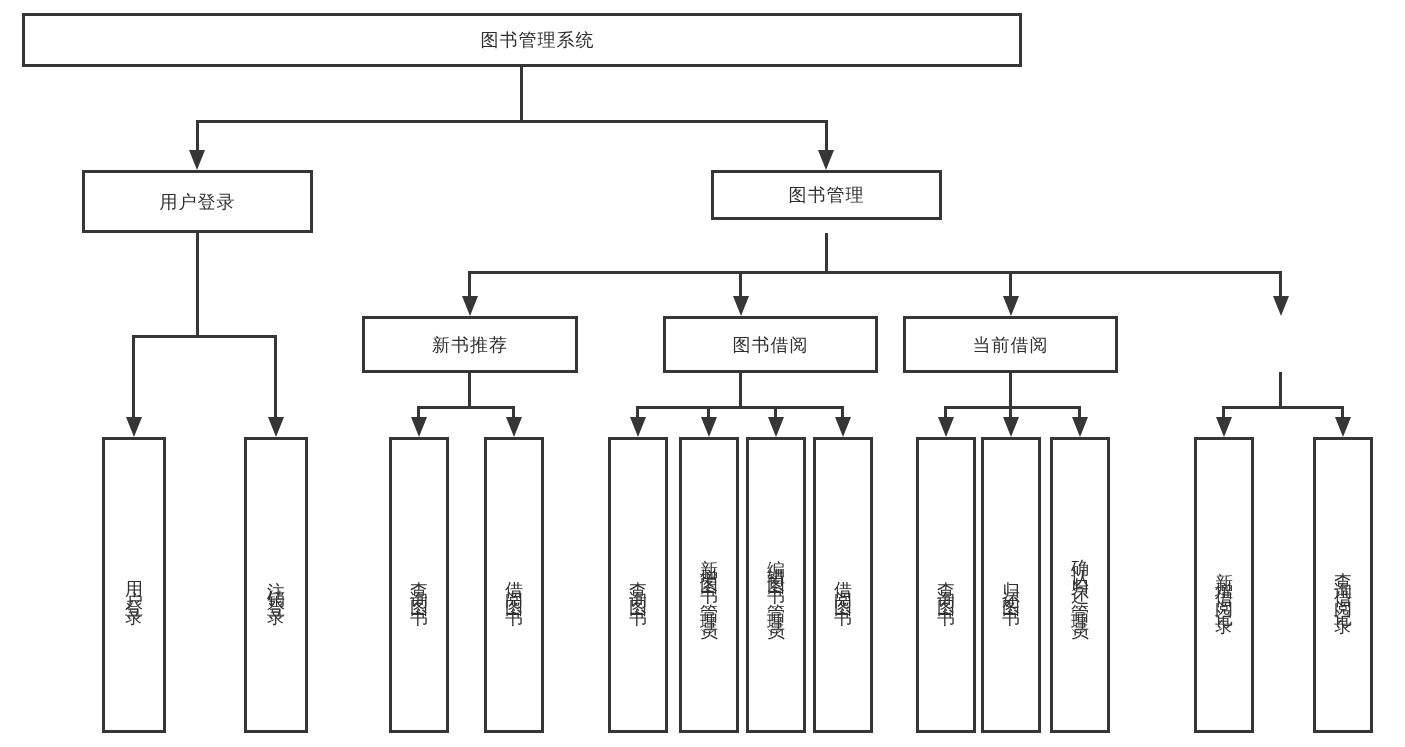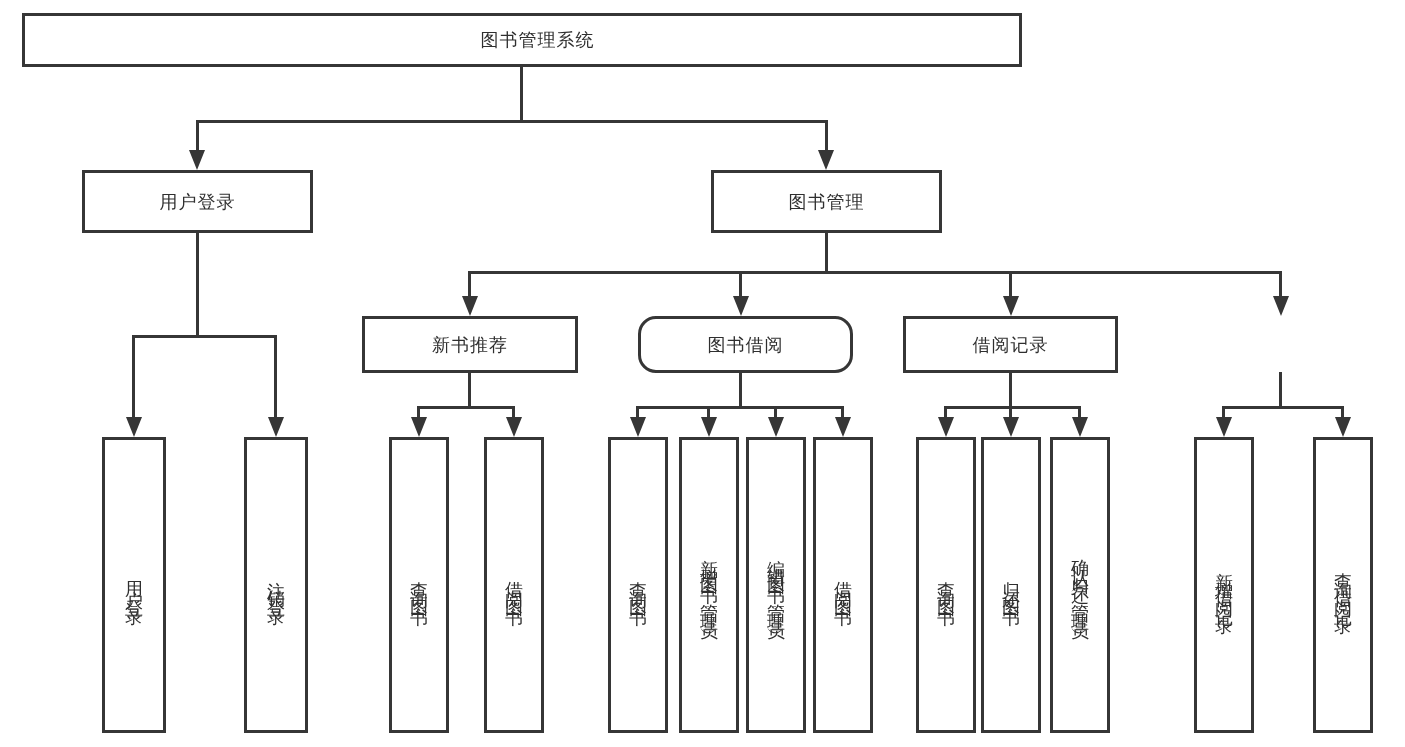--- a/index.html
+++ b/index.html
@@ -85,21 +85,21 @@
   <div class="line" style="left:520px; top:67px; width:3px; height:56px;"></div>
   <div class="line" style="left:196px; top:120px; width:632px; height:3px;"></div>
   <div class="line" style="left:196px; top:120px; width:3px; height:34px;"></div>
   <div class="arrow" style="left:189px; top:150px;"></div>
   <div class="line" style="left:825px; top:120px; width:3px; height:34px;"></div>
   <div class="arrow" style="left:818px; top:150px;"></div>
 
   <div class="box" style="left:82px; top:170px; width:231px; height:63px;">
     <span>用户登录</span>
   </div>
-  <div class="box" style="left:711px; top:170px; width:231px; height:63px;">
+  <div class="box" style="left:711px; top:170px; width:231px; height:50px;">
     <span>图书管理</span>
   </div>
 
   <div class="line" style="left:196px; top:233px; width:3px; height:105px;"></div>
   <div class="line" style="left:132px; top:335px; width:145px; height:3px;"></div>
   <div class="line" style="left:132px; top:335px; width:3px; height:85px;"></div>
   <div class="arrow" style="left:126px; top:417px;"></div>
   <div class="line" style="left:274px; top:335px; width:3px; height:85px;"></div>
   <div class="arrow" style="left:268px; top:417px;"></div>
 
@@ -110,25 +110,25 @@
   <div class="line" style="left:739px; top:271px; width:3px; height:28px;"></div>
   <div class="arrow" style="left:733px; top:296px;"></div>
   <div class="line" style="left:1009px; top:271px; width:3px; height:28px;"></div>
   <div class="arrow" style="left:1003px; top:296px;"></div>
   <div class="line" style="left:1279px; top:271px; width:3px; height:28px;"></div>
   <div class="arrow" style="left:1273px; top:296px;"></div>
 
   <div class="box" style="left:362px; top:316px; width:216px; height:57px;justify-content:center;">
     <span>新书推荐</span>
   </div>
-  <div class="box" style="left:638px; top:316px; width:215px; height:57px;border-radius:18px;">
+  <div class="box" style="left:663px; top:316px; width:215px; height:57px;">
     <span>图书借阅</span>
   </div>
   <div class="box" style="left:903px; top:316px; width:215px; height:57px;">
-    <span>借阅记录</span>
+    <span>当前借阅</span>
   </div>
 
   <div class="line" style="left:468px; top:372px; width:3px; height:37px;"></div>
   <div class="line" style="left:417px; top:406px; width:98px; height:3px;"></div>
   <div class="line" style="left:417px; top:406px; width:3px; height:16px;"></div>
   <div class="arrow" style="left:411px; top:417px;"></div>
   <div class="line" style="left:512px; top:406px; width:3px; height:16px;"></div>
   <div class="arrow" style="left:506px; top:417px;"></div>
 
   <div class="line" style="left:739px; top:372px; width:3px; height:37px;"></div>

